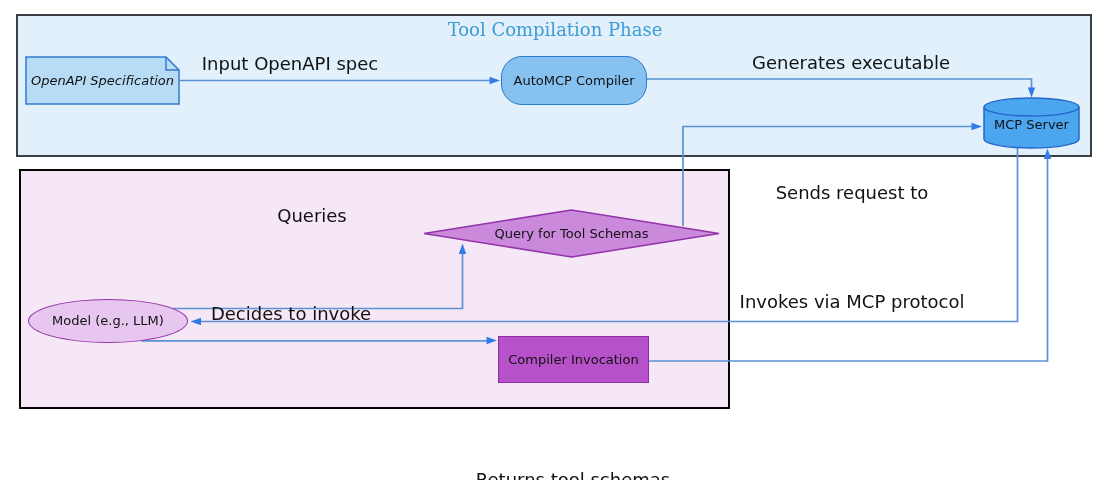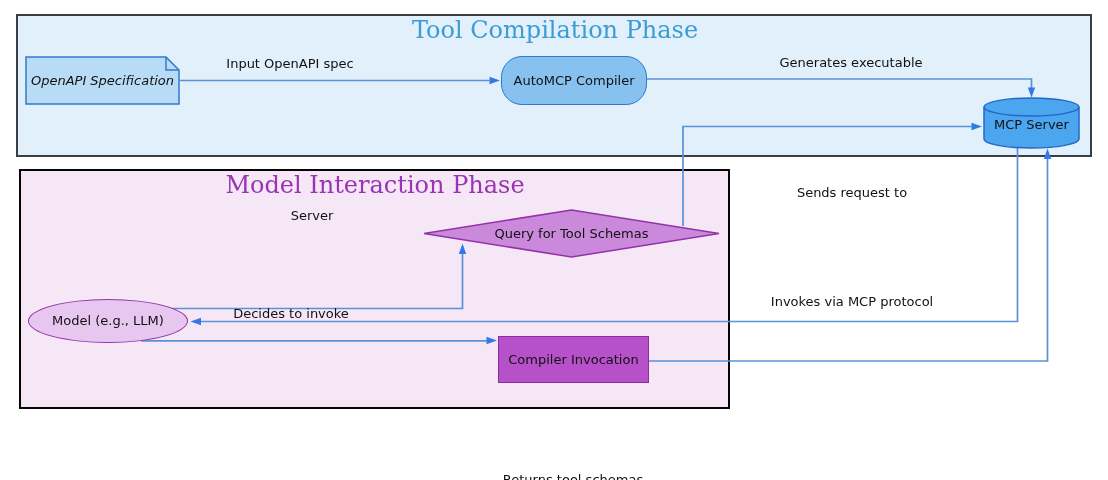--- a/index.html
+++ b/index.html
@@ -5,21 +5,21 @@
   html,body{margin:0;padding:0;background:#ffffff;}
   .canvas{
     position:relative;width:1108px;height:480px;background:#ffffff;overflow:hidden;
     font-family:"DejaVu Sans","Liberation Sans",sans-serif;color:#111111;
   }
   .cluster{position:absolute;box-sizing:border-box;}
   .cluster-top{left:16px;top:14px;width:1076px;height:143px;background:#e1f0fb;border:2px solid #3a3f45;}
   .cluster-bottom{left:19px;top:169px;width:711px;height:240px;background:#f6e7f6;border:2px solid #050505;}
   .cluster-title{
     position:absolute;width:300px;text-align:center;
-    font-family:"DejaVu Serif","Liberation Serif",serif;font-size:24px;line-height:24px;
+    font-family:"DejaVu Serif","Liberation Serif",serif;font-size:18px;line-height:24px;
     white-space:nowrap;
   }
   .title-top{left:405px;top:18px;color:#3d9bd5;}
   .title-bottom{left:225px;top:173px;color:#9a34b5;}
   svg.edges{position:absolute;left:0;top:0;width:1108px;height:480px;}
   .edge-line{fill:none;stroke:#5b91d5;stroke-width:1.7px;}
   .arrow{fill:#3279e8;stroke:none;}
   .node{position:absolute;display:flex;align-items:center;justify-content:center;box-sizing:border-box;}
   .node-label{font-size:13px;line-height:16px;color:#111111;white-space:nowrap;text-align:center;}
   .node-box{border:1.5px solid;}
@@ -27,33 +27,32 @@
   .funcinv{left:498px;top:336px;width:151px;height:47px;background:#b751c9;border-color:#8d2da5;}
   .ellipse-node{left:28px;top:299px;width:160px;height:44px;background:#e7c7ef;border:1.5px solid #9333aa;border-radius:50%;}
   .note-node{left:25px;top:56px;width:155px;height:49px;font-style:italic;}
   .diamond-node{left:423px;top:209px;width:297px;height:49px;}
   .cyl-node{left:983px;top:97px;width:97px;height:52px;}
   .shape-svg{position:absolute;left:0;top:0;width:100%;height:100%;}
   .overlay-label{position:relative;z-index:2;}
   .cyl-label{position:absolute;left:983px;top:117px;width:97px;text-align:center;}
   .edge-label{
     position:absolute;transform:translate(-50%,-50%);
-    font-size:13px;line-height:15px;color:#111111;white-space:nowrap;
+    font-size:18px;line-height:15px;color:#111111;white-space:nowrap;
   }
 </style>
 </head>
 <body>
 
 <div class="canvas">
 
   <div class="cluster cluster-top"></div>
   <div class="cluster cluster-bottom"></div>
 
   <div class="cluster-title title-top">Tool Compilation Phase</div>
-  <div class="cluster-title title-bottom">Model Interaction Phase</div>
 
   <svg class="edges" viewBox="0 0 1108 480">
     <g>
       <path class="edge-line" d="M180,80.5 H489.5"></path>
       <polygon class="arrow" points="500,80.5 489.5,76.8 489.5,84.2"></polygon>
     </g>
     <g>
       <path class="edge-line" d="M647,79 H1031.5 V88"></path>
       <polygon class="arrow" points="1031.5,97.5 1027.8,87.5 1035.2,87.5"></polygon>
     </g>
@@ -110,18 +109,18 @@
     <span class="node-label">Model (e.g., LLM)</span>
   </div>
 
   <div class="node node-box funcinv">
     <span class="node-label">Compiler Invocation</span>
   </div>
 
   <div class="edge-label" style="left:290px;top:63px;">Input OpenAPI spec</div>
   <div class="edge-label" style="left:851px;top:62px;">Generates executable</div>
   <div class="edge-label" style="left:852px;top:192px;">Sends request to</div>
-  <div class="edge-label" style="left:312px;top:215px;">Server</div>
+  <div class="edge-label" style="left:312px;top:215px;">Queries</div>
   <div class="edge-label" style="left:291px;top:313px;">Decides to invoke</div>
   <div class="edge-label" style="left:852px;top:301px;">Invokes via MCP protocol</div>
   <div class="edge-label" style="left:573px;top:466px;margin-top:13px;">Returns tool schemas</div>
 
 </div>
 
 </body></html>

